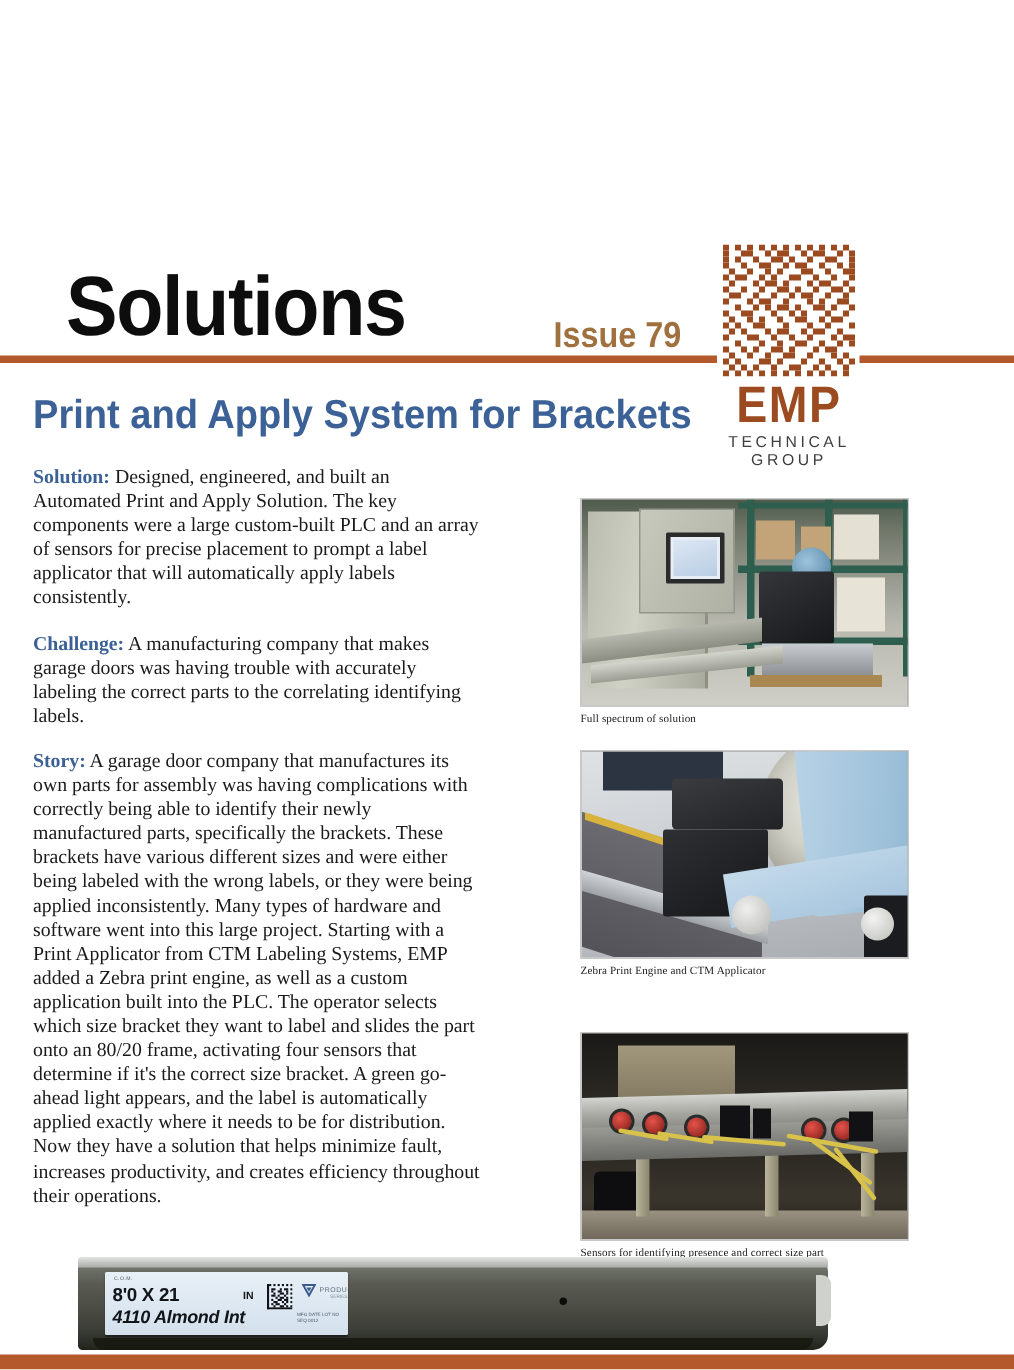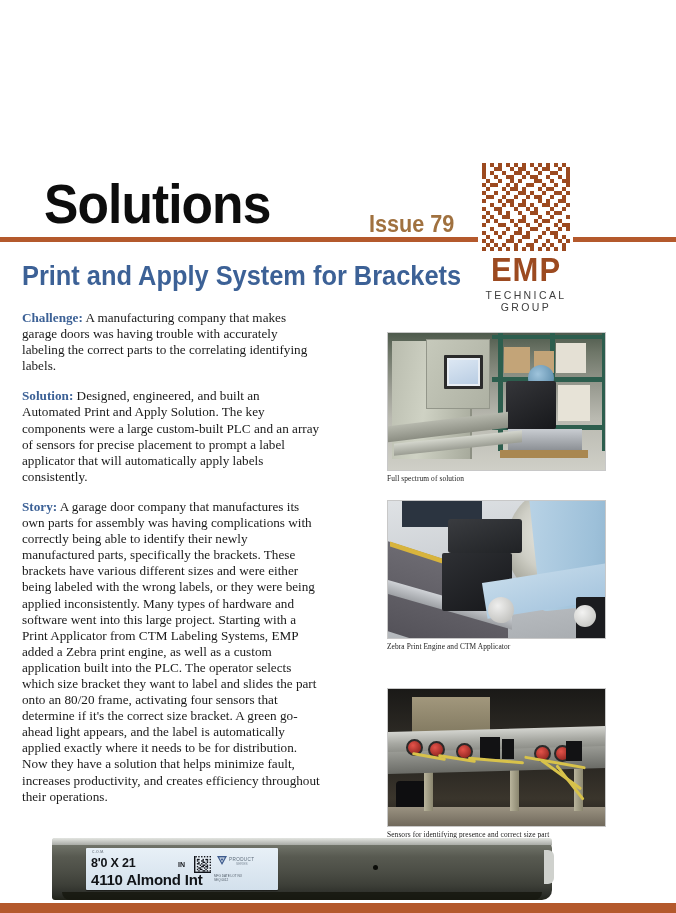--- a/index.html
+++ b/index.html
@@ -339,49 +339,49 @@
     border-radius: 50%; background: #0c0d09;
   }
   #bracket-notch {
     position: absolute; right: -2px; top: 12px; width: 10px; height: 34px;
     background: #cfd1cd; border-radius: 0 6px 6px 0;
   }
 
   
   #bracket-label {
     position: absolute;
-    left: 34px; top: 10px;
-    width: 148px; height: 42px;
+    left: 18px; top: 10px;
+    width: 162px; height: 42px;
     background: linear-gradient(180deg,#e8f0f7,#d3e0ec);
     border-radius: 1px;
     box-shadow: 0 1px 1px rgba(0,0,0,.45);
     overflow: hidden;
-    padding-left: 44px;
   }
   #label-tiny {
     position: absolute; left: 6px; top: 2px;
     font-family: "Liberation Sans Narrow", "Liberation Sans", sans-serif;
     font-size: 3.4px; color: #4b5560; letter-spacing: .3px;
   }
   #label-line1 {
     position: absolute; left: 5px; top: 8px;
     font-family: "Liberation Sans Narrow", "Liberation Sans", sans-serif;
     font-weight: bold; font-size: 12.5px; color: #111418;
     letter-spacing: -0.2px;
   }
   #label-units {
     position: absolute; left: 92px; top: 13px;
     font-family: "Liberation Sans Narrow", "Liberation Sans", sans-serif;
     font-weight: bold; font-size: 7px; color: #111418;
   }
   #label-line2 {
     position: absolute; left: 5px; top: 23px;
     font-family: "Liberation Sans Narrow", "Liberation Sans", sans-serif;
-    font-weight: bold; font-size: 15px; color: #111418;
+    font-weight: bold; font-size: 12px; color: #111418;
     letter-spacing: -0.2px;
+    font-style: italic;
   }
   #label-dm { position: absolute; left: 108px; top: 8px; width: 17px; height: 17px; }
   #label-logo-mark {
     position: absolute; left: 131px; top: 8px; width: 10px; height: 9px;
   }
   #label-brand {
     position: absolute; left: 143px; top: 9px;
     font-family: "Liberation Sans Narrow", "Liberation Sans", sans-serif;
     font-size: 4.6px; color: #5d6b7a; letter-spacing: .4px;
   }
@@ -598,25 +598,25 @@
       <div>GROUP</div>
     </div>
   </div>
 </div>
 
 <div id="headline">Print and Apply System for Brackets</div>
 
 <div id="body-column">
 
   <p class="para">
+    <span class="para-lead">Solution:</span><span> Designed, engineered, and built an Automated Print and Apply Solution. The key components were a large custom-built PLC and an array of sensors for precise placement to prompt a label applicator that will automatically apply labels consistently.</span>
+  </p>
+
+  <p class="para">
     <span class="para-lead">Challenge:</span><span> A manufacturing company that makes garage doors was having trouble with accurately labeling the correct parts to the correlating identifying labels.</span>
-  </p>
-
-  <p class="para">
-    <span class="para-lead">Solution:</span><span> Designed, engineered, and built an Automated Print and Apply Solution. The key components were a large custom-built PLC and an array of sensors for precise placement to prompt a label applicator that will automatically apply labels consistently.</span>
   </p>
 
   <p class="para">
     <span class="para-lead">Story:</span><span> A garage door company that manufactures its own parts for assembly was having complications with correctly being able to identify their newly manufactured parts, specifically the brackets. These brackets have various different sizes and were either being labeled with the wrong labels, or they were being applied inconsistently. Many types of hardware and software went into this large project. Starting with a Print Applicator from CTM Labeling Systems, EMP added a Zebra print engine, as well as a custom application built into the PLC. The operator selects which size bracket they want to label and slides the part onto an 80/20 frame, activating four sensors that determine if it's the correct size bracket. A green go-ahead light appears, and the label is automatically applied exactly where it needs to be for distribution. Now they have a solution that helps minimize fault, increases productivity, and creates efficiency throughout their operations.</span>
   </p>
 </div>
 
 <figure id="figure-1" class="photo-figure">
   <div class="photo-frame">
     <div id="photo-1-art">

